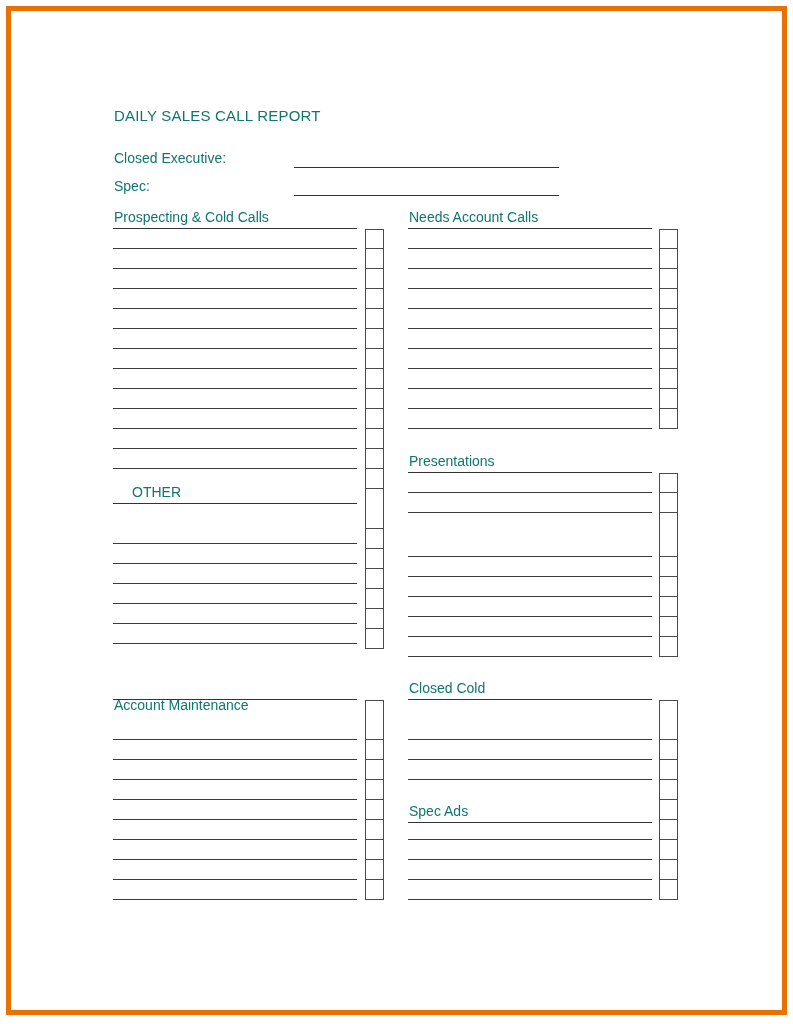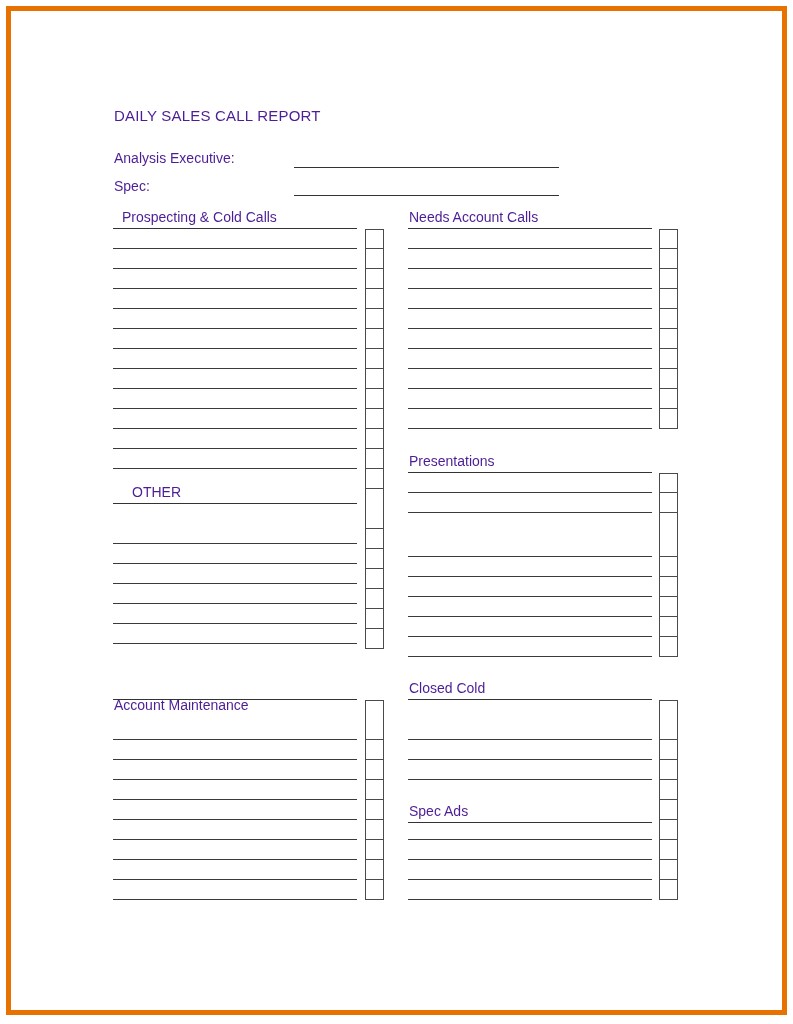--- a/index.html
+++ b/index.html
@@ -9,21 +9,21 @@
   }
 
   #page {
     position: relative;
     width: 793px;
     height: 1024px;
     background: #ffffff;
     box-sizing: border-box;
     overflow: hidden;
     font-family: "Liberation Sans", sans-serif;
-    color: #4c1d95;
+    color: #0f766e;
   }
 
   
   .frame-edge {
     position: absolute;
     background: #e87200;
   }
   .frame-top    { left: 6px;  top: 6px;    width: 781px; height: 5px; }
   .frame-bottom { left: 6px;  top: 1010px; width: 781px; height: 5px; }
   .frame-left   { left: 6px;  top: 6px;    width: 5px;   height: 1009px; }
@@ -92,27 +92,27 @@
 
   <div class="frame-edge frame-top"></div>
   <div class="frame-edge frame-bottom"></div>
   <div class="frame-edge frame-left"></div>
   <div class="frame-edge frame-right"></div>
 
   <div class="sheet">
 
     <div class="abs doc-title" style="left:103px; top:96px;">DAILY SALES CALL REPORT</div>
 
-    <div class="abs field-label" style="left:103px; top:139px;">Analysis Executive:</div>
+    <div class="abs field-label" style="left:103px; top:139px;">Closed Executive:</div>
     <div class="rule" style="left:283px; top:156px; width:265px;"></div>
 
     <div class="abs field-label" style="left:103px; top:167px;">Spec:</div>
     <div class="rule" style="left:283px; top:184px; width:265px;"></div>
 
-    <div class="abs section-title" style="left:111px; top:198px;">Prospecting &amp; Cold Calls</div>
+    <div class="abs section-title" style="left:103px; top:198px;">Prospecting &amp; Cold Calls</div>
     <div class="rule" style="left:102px; top:217px; width:244px;"></div>
 
     <div class="rule-thin" style="left:102px; top:237px; width:244px;"></div>
     <div class="rule-thin" style="left:102px; top:257px; width:244px;"></div>
     <div class="rule-thin" style="left:102px; top:277px; width:244px;"></div>
     <div class="rule-thin" style="left:102px; top:297px; width:244px;"></div>
     <div class="rule-thin" style="left:102px; top:317px; width:244px;"></div>
     <div class="rule-thin" style="left:102px; top:337px; width:244px;"></div>
     <div class="rule-thin" style="left:102px; top:357px; width:244px;"></div>
     <div class="rule-thin" style="left:102px; top:377px; width:244px;"></div>

